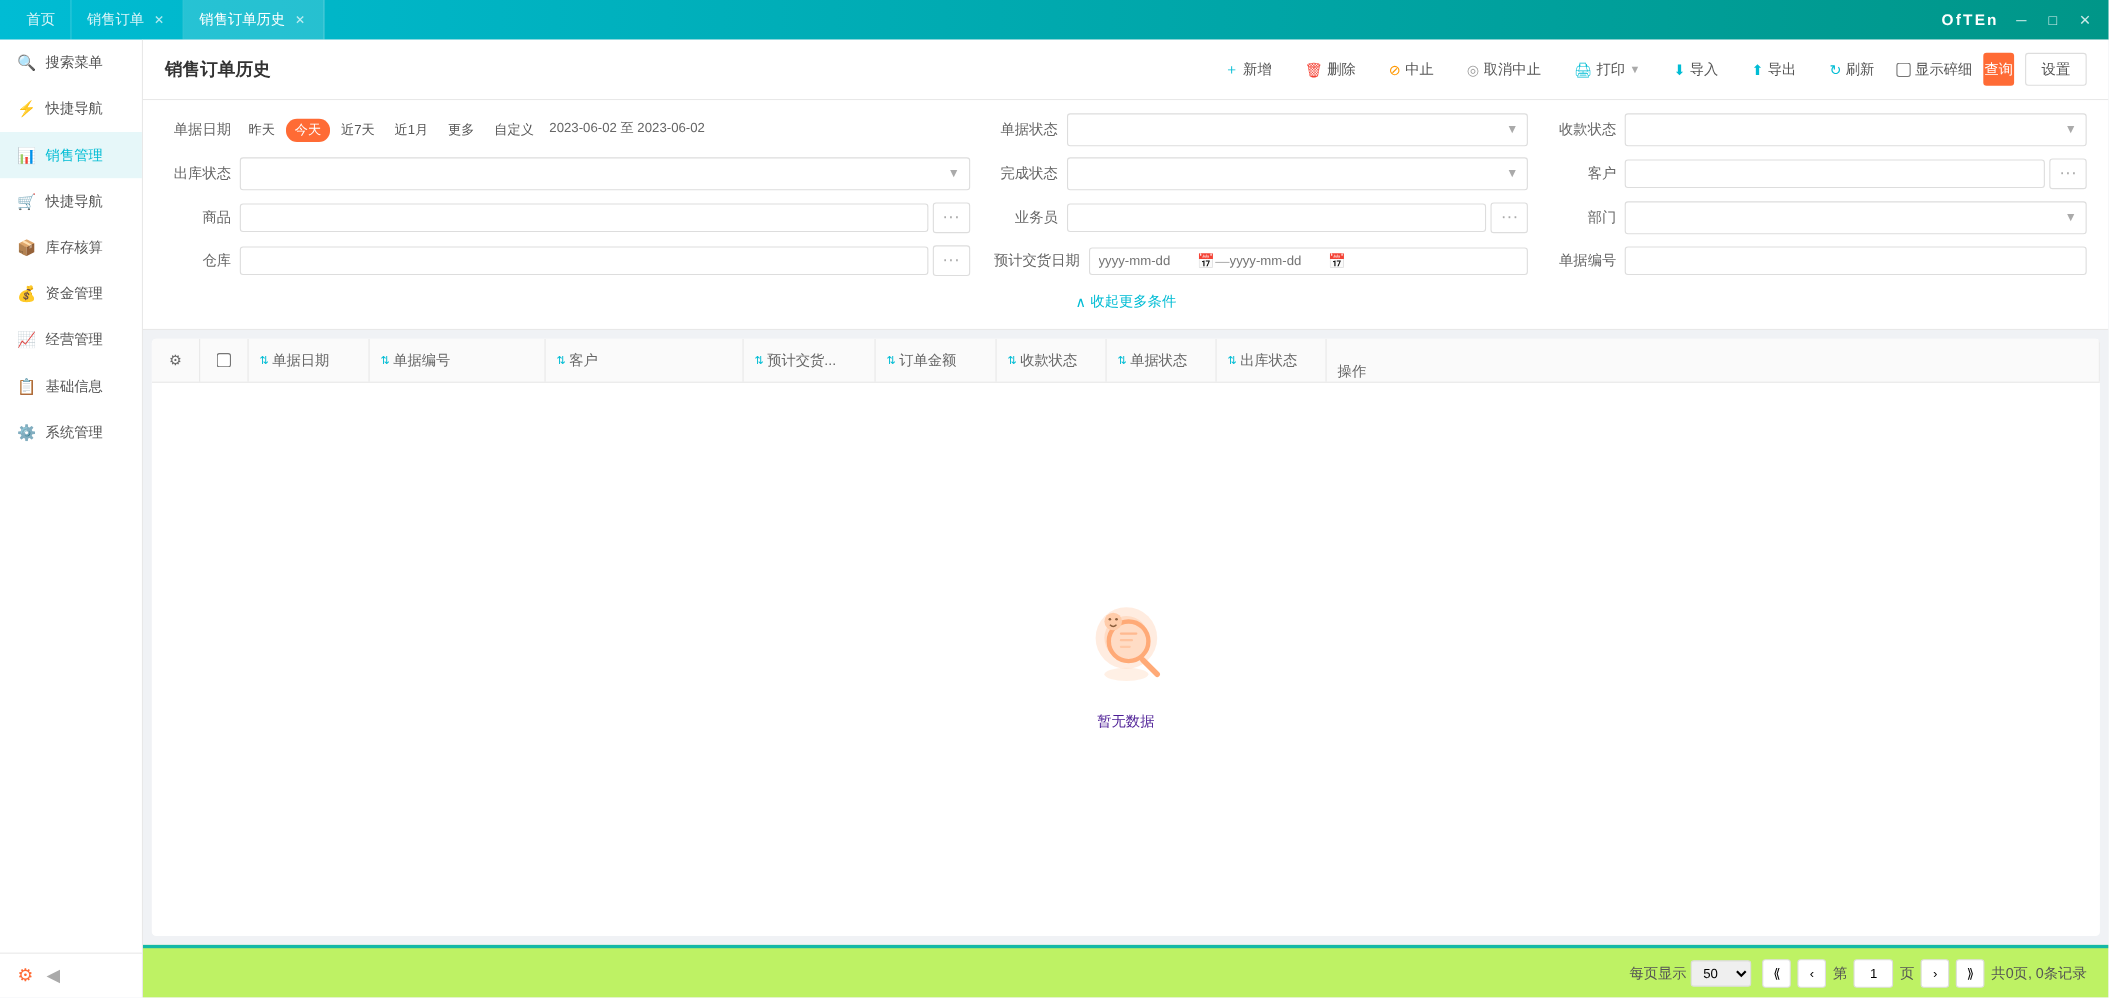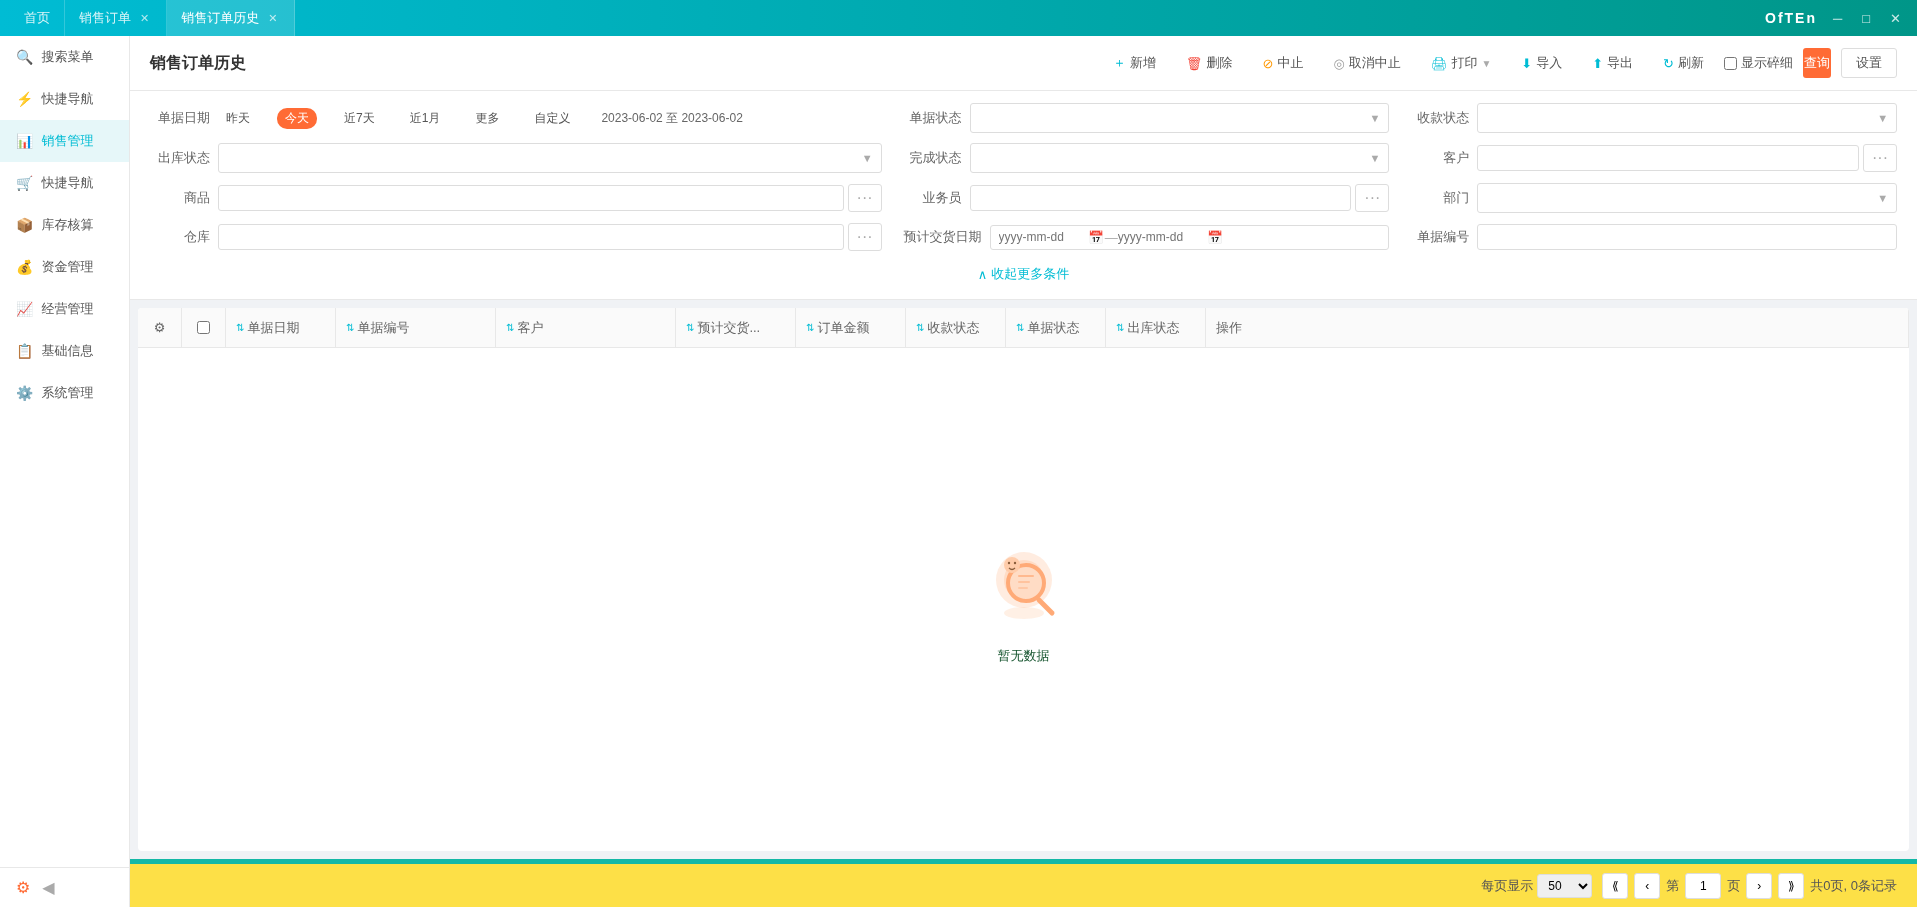--- a/index.html
+++ b/index.html
@@ -220,22 +220,22 @@
       cursor: pointer;
       padding: 5px 8px;
       border: 1px solid #ddd;
       border-radius: 3px;
       font-size: 16px;
       line-height: 1;
       background: #fff;
     }
     .date-filter {
       display: flex;
-      align-items: center;
-      gap: 19px;
+      align-items: flex-start;
+      gap: 2px;
       flex: 1;
     }
     .date-tag {
       font-size: 12px;
       padding: 2px 8px;
       border-radius: 10px;
       cursor: pointer;
       color: #555;
     }
     .date-tag.active {
@@ -316,40 +316,40 @@
     .th-settings { width: 44px; justify-content: center; }
     .th-check { width: 44px; justify-content: center; }
     .th-date { width: 110px; }
     .th-num { width: 160px; }
     .th-customer { width: 180px; }
     .th-delivery { width: 120px; }
     .th-amount { width: 110px; }
     .th-pay { width: 100px; }
     .th-order { width: 100px; }
     .th-stock { width: 100px; }
-    .th-op { flex: 1; }
+    .th-op { flex: 1; align-items: flex-end; }
 
     .empty-state {
       flex: 1;
       display: flex;
       flex-direction: column;
       align-items: center;
       justify-content: center;
       gap: 12px;
     }
     .empty-text {
-      color: #14532d;
+      color: #4c1d95;
       font-size: 13px;
     }
 
     
     .pagination-bar {
       height: 48px;
-      background: #fde047;
-      border-top: 5px solid #14b8a6;
+      background: #bef264;
+      border-top: 3px solid #14b8a6;
       display: flex;
       align-items: center;
       justify-content: flex-end;
       padding: 0 20px;
       gap: 10px;
       flex-shrink: 0;
     }
     .page-size-select {
       display: flex;
       align-items: center;

